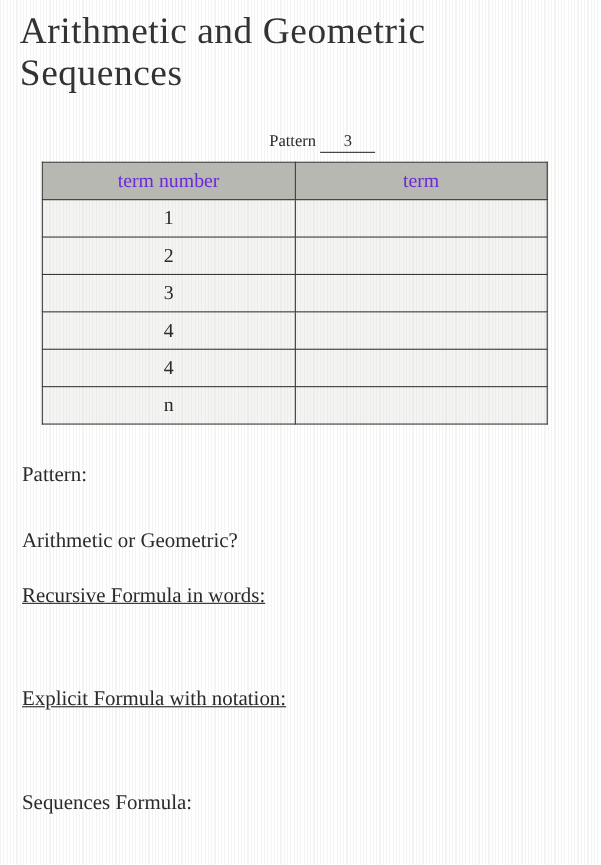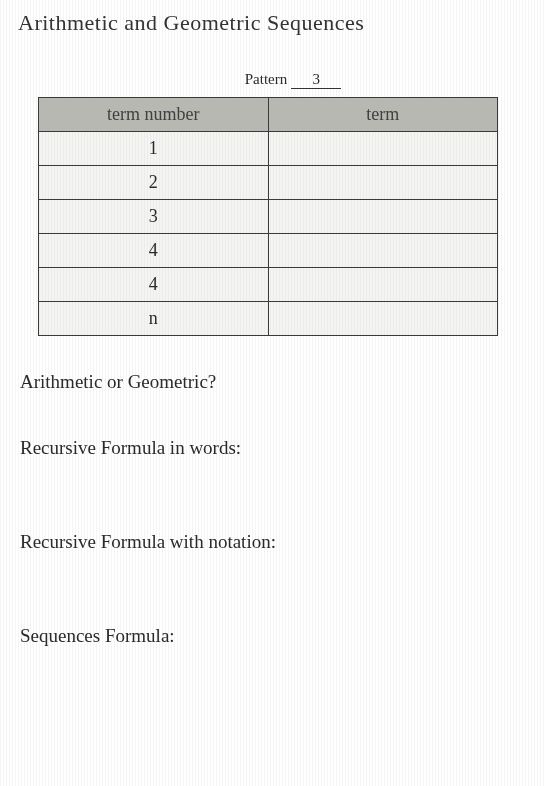--- a/index.html
+++ b/index.html
@@ -11,21 +11,21 @@
       width: 546px;
       height: 786px;
       background: linear-gradient(90deg, #d4d4d0 0%, #dcdcd8 50%, #d4d4d0 100%);
       background-image: repeating-linear-gradient(90deg, rgba(180,180,175,0.15) 0px, rgba(180,180,175,0.15) 1px, transparent 1px, transparent 3px);
       font-family: Georgia, 'Times New Roman', serif;
       color: #2a2a2a;
       padding: 10px 18px;
       position: relative;
     }
     .title {
-      font-size: 22px;
+      font-size: 34px;
       font-weight: normal;
       color: #333;
       margin-bottom: 35px;
       letter-spacing: 0.5px;
     }
     .pattern-label-row {
       text-align: center;
       font-size: 15px;
       margin-bottom: 8px;
       padding-left: 40px;
@@ -50,45 +50,46 @@
     th, td {
       border: 1.5px solid #3a3a3a;
       padding: 6px 8px;
       text-align: center;
       font-size: 18px;
       height: 30px;
     }
     th {
       background: #b8b8b2;
       font-weight: normal;
-      color: #404040;
+      color: #6d28d9;
       height: 32px;
     }
     td {
       background: rgba(220,220,215,0.3);
     }
     .col-term-number {
       width: 50%;
     }
     .col-term {
       width: 50%;
     }
     .prompts {
       padding-left: 2px;
     }
     .prompt {
       font-size: 19px;
       color: #2a2a2a;
       margin-bottom: 38px;
     }
     .prompt.tight {
-      margin-bottom: 44px;
+      margin-bottom: 28px;
     }
     .prompt.wide {
       margin-bottom: 72px;
+      text-decoration: underline;
     }
   </style>
 </head>
 <body>
 
 <div class="title">Arithmetic and Geometric Sequences</div>
 
 <div class="pattern-label-row">
   <span>Pattern</span><span class="pattern-blank">3</span>
 </div>
@@ -124,17 +125,18 @@
       </tr>
       <tr>
         <td>n</td>
         <td></td>
       </tr>
     </tbody>
   </table>
 </div>
 
 <div class="prompts">
+  <div class="prompt">Pattern:</div>
   <div class="prompt tight">Arithmetic   or   Geometric?</div>
   <div class="prompt wide">Recursive Formula in words:</div>
-  <div class="prompt wide">Recursive Formula with notation:</div>
+  <div class="prompt wide">Explicit Formula with notation:</div>
   <div class="prompt">Sequences Formula:</div>
 </div>
 
 </body></html>

